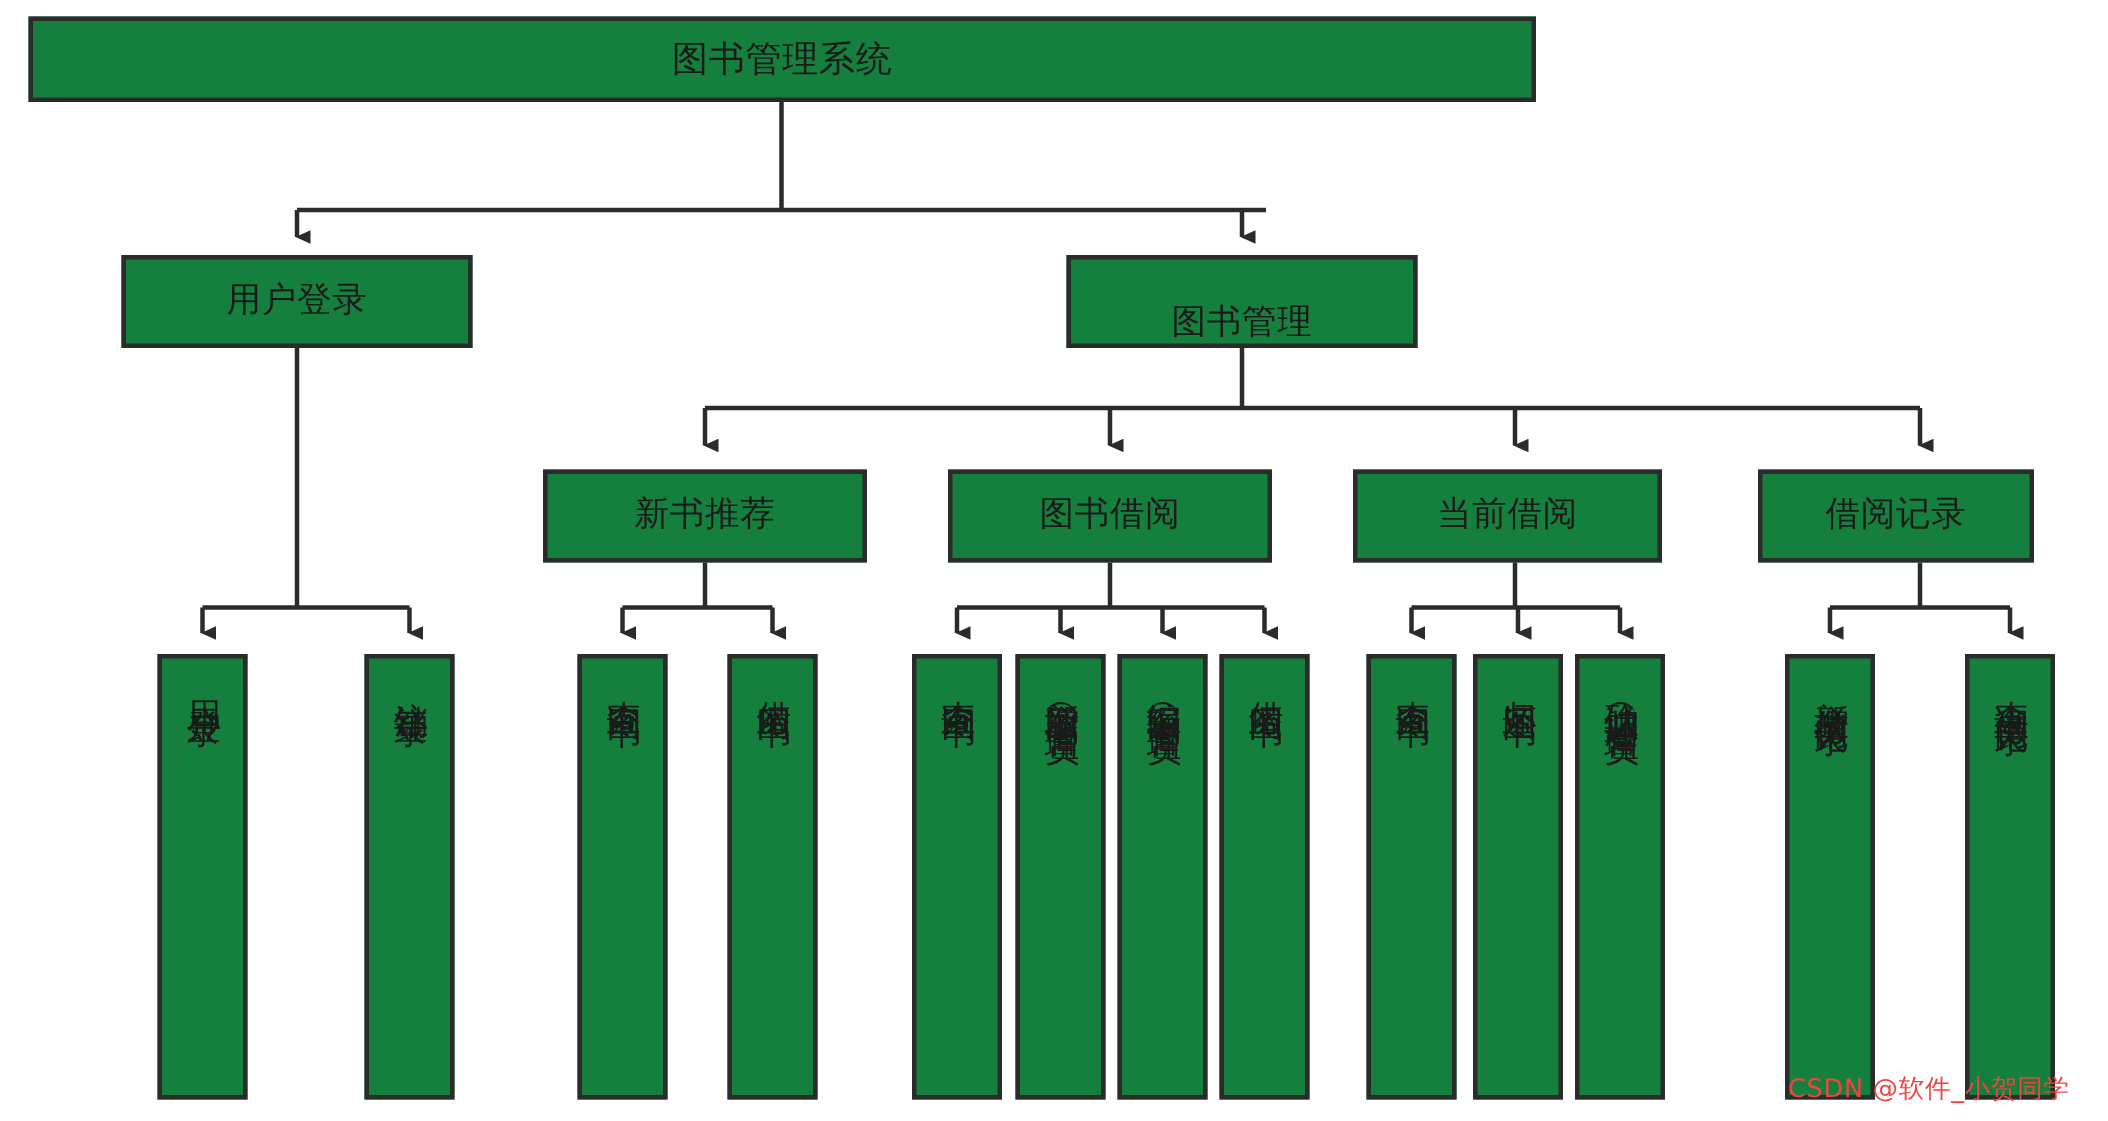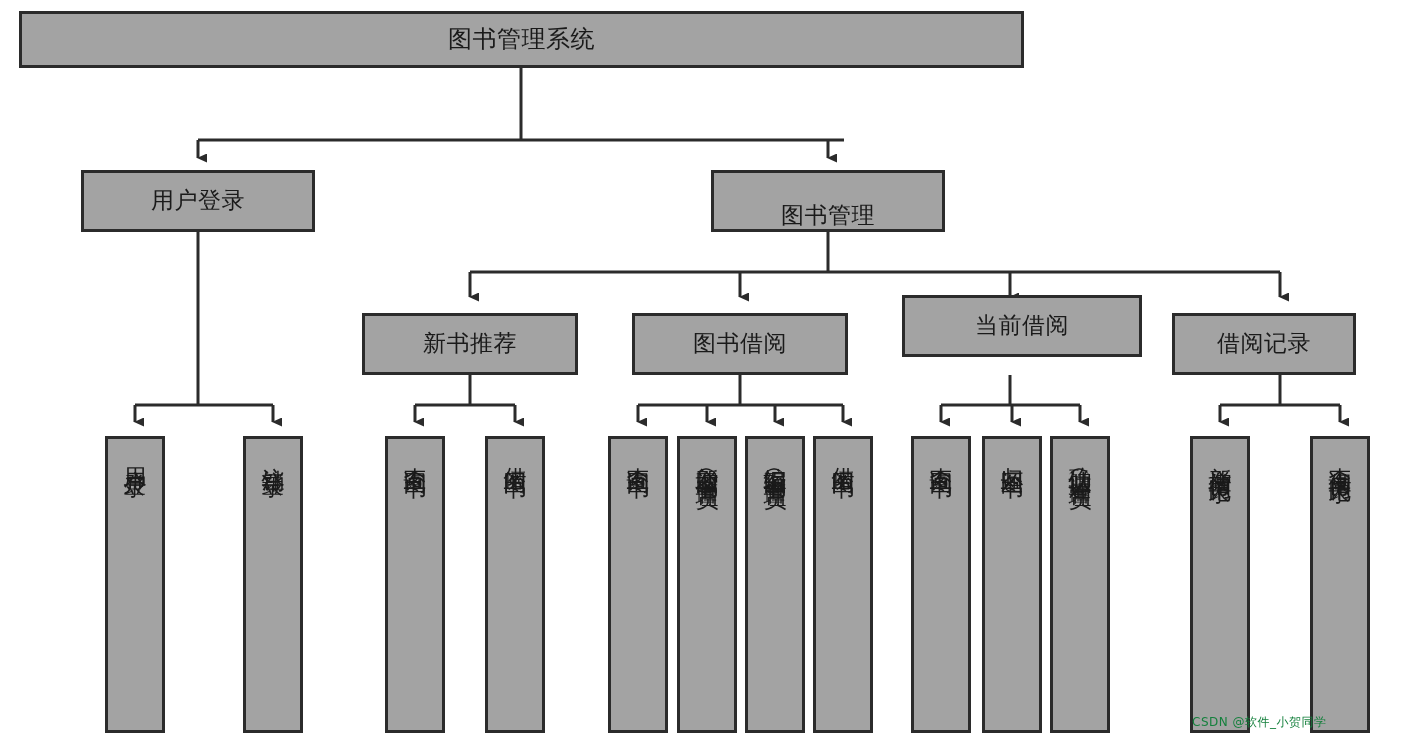--- a/index.html
+++ b/index.html
@@ -21,21 +21,21 @@
     position: absolute;
     left: 0;
     top: 0;
     width: 1405px;
     height: 747px;
     pointer-events: none;
   }
   .node {
     position: absolute;
     box-sizing: border-box;
-    background: #a3a3a3;
+    background: #15803d;
     border: 3px solid #2b2b2b;
     display: flex;
     align-items: center;
     justify-content: center;
     color: #1a1a1a;
   }
   .node .label {
     display: block;
     text-align: center;
     line-height: 1.18;
@@ -53,22 +53,22 @@
     writing-mode: vertical-rl;
     text-orientation: upright;
     font-size: 23px;
     letter-spacing: 3px;
     line-height: 1.0;
     margin: 0 auto;
   }
   .node.root .label { font-size: 24px; }
   .watermark {
     position: absolute;
-    color: #15803d;
-    font-size: 12px;
+    color: #ef4444;
+    font-size: 17px;
     white-space: nowrap;
     letter-spacing: 0.5px;
   }
 </style>
 </head>
 <body>
 
 <div id="canvas">
 
   <svg class="edges" viewBox="0 0 1405 747">
@@ -131,21 +131,21 @@
   <div class="node horizontal" style="left:711px; top:170px; width:234px; height:62px;align-items:flex-end;">
     <span class="label">图书管理</span>
   </div>
 
   <div class="node horizontal" style="left:632px; top:313px; width:216px; height:62px;">
     <span class="label">图书借阅</span>
   </div>
   <div class="node horizontal" style="left:362px; top:313px; width:216px; height:62px;">
     <span class="label">新书推荐</span>
   </div>
-  <div class="node horizontal" style="left:902px; top:295px; width:240px; height:62px;">
+  <div class="node horizontal" style="left:902px; top:313px; width:206px; height:62px;">
     <span class="label">当前借阅</span>
   </div>
   <div class="node horizontal" style="left:1172px; top:313px; width:184px; height:62px;">
     <span class="label">借阅记录</span>
   </div>
 
   <div class="node vertical" style="left:105px; top:436px; width:60px; height:297px;">
     <span class="label">用户登录</span>
   </div>
   <div class="node vertical" style="left:243px; top:436px; width:60px; height:297px;">

